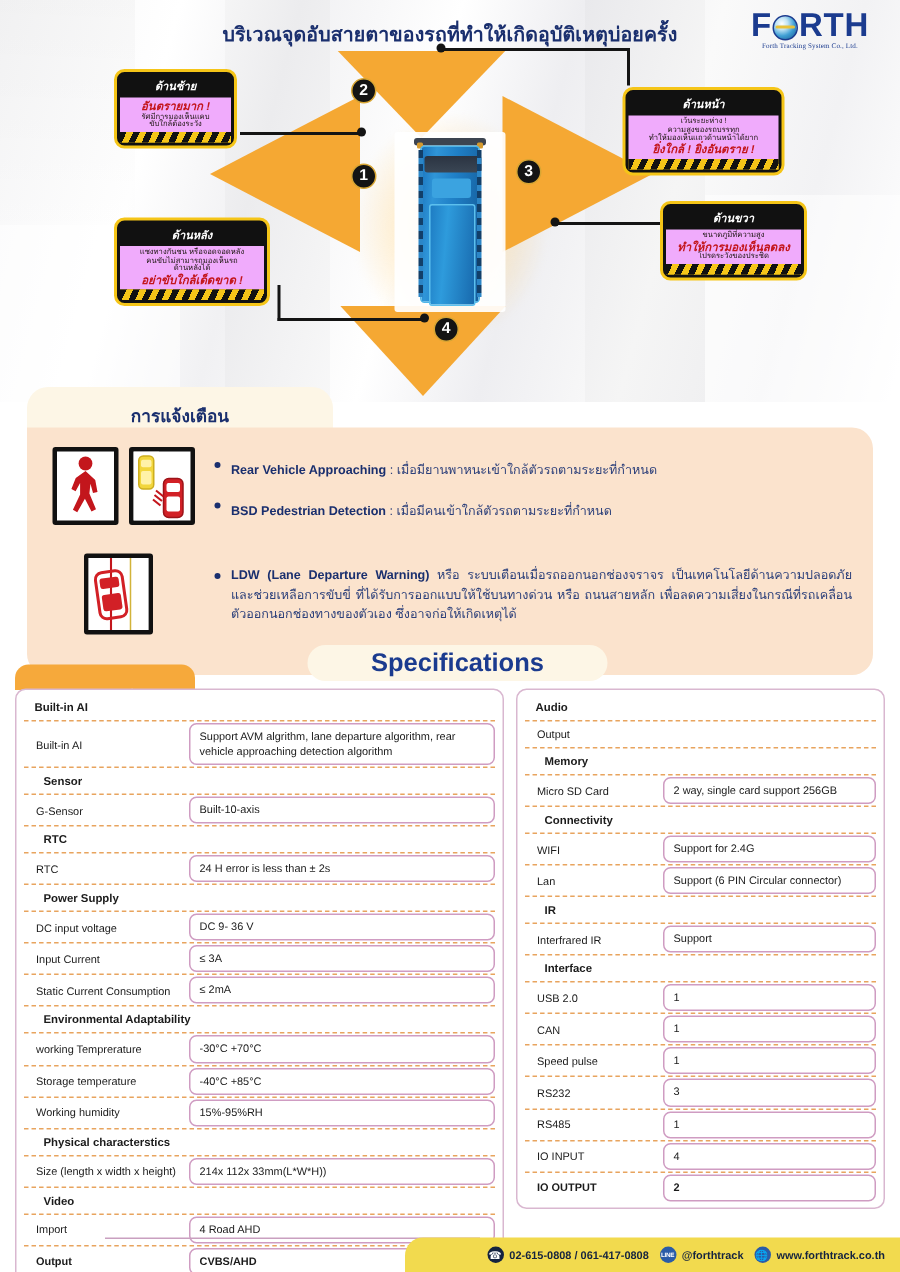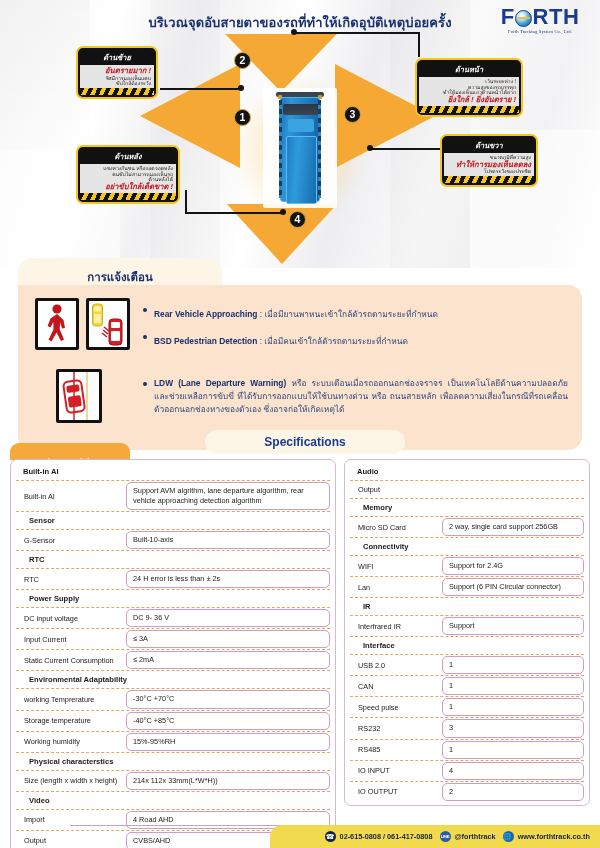--- a/index.html
+++ b/index.html
@@ -137,21 +137,21 @@
   
   .warn {
     position: absolute; background: #111111; border: 2px solid #f5c518;
     border-radius: 7px; overflow: hidden; padding: 2px;
   }
   .warn .wtitle {
     color: #ffffff; font-size: 7.4px; font-weight: bold; font-style: italic;
     text-align: center; padding: 1px 0 2px;
   }
   .warn .wbody {
-    background: #e5e5e5; padding: 2px 3px 1px; text-align: right;
+    background: #f0abfc; padding: 2px 3px 1px; text-align: center;
   }
   .warn .wline { display: block; line-height: 1.12; }
   .warn .big { font-size: 7.6px; font-weight: bold; color: #c3161c; font-style: italic; }
   .warn .sm  { font-size: 5.1px; color: #17120a; }
   .warn .hatchbar {
     height: 7px; background: #f5c518; position: relative; overflow: hidden;
     background-image: repeating-linear-gradient(115deg, #111111 0 4px, #f5c518 4px 8px);
   }
 
   
@@ -188,21 +188,21 @@
   .ped svg { display: block; }
   .veh { width: 44px; height: 52px; background: #ffffff; position: relative; }
   .ldw { width: 46px; height: 54px; background: #ffffff; position: relative; }
 
   
   #spec-title {
     position: absolute; left: 205px; top: 430px; width: 200px; height: 24px;
     background: #fdf6e6; border-radius: 12px;
     display: flex; align-items: center; justify-content: center;
   }
-  #spec-title span { font-size: 12px; font-weight: bold; color: #1b3b8f; }
+  #spec-title span { font-size: 17px; font-weight: bold; color: #1b3b8f; }
 
   #model-tab {
     position: absolute; left: 10px; top: 443px; width: 120px; height: 17px;
     background: #f6a93b; border-radius: 9px 9px 0 0;
     display: flex; align-items: center; justify-content: center;
   }
   #model-tab span { font-size: 8.4px; font-weight: bold; color: #ffffff; margin-top: 20px; }
 
   .spec-col {
     position: absolute; background: #ffffff; border: 1px solid #d9b7d0;
@@ -213,21 +213,21 @@
 
   .sec-head {
     font-size: 7.6px; font-weight: bold; color: #1b1b1b;
     padding: 4px 0 4px 7px; border-bottom: 1px dashed #e8a45e;
   }
   .sec-head.indent { padding-left: 13px; }
   .spec-row {
     display: flex; align-items: stretch; border-bottom: 1px dashed #e8a45e;
     min-height: 18px;
   }
-  .spec-row:last-child { border-bottom: none; }
+  .spec-row:last-child { border-bottom: none; font-weight: bold; }
   .spec-row .k {
     flex: 0 0 110px; font-size: 7.3px; color: #1b1b1b;
     display: flex; align-items: center; padding: 3px 2px 3px 8px;
   }
   #col-right .spec-row .k { flex: 0 0 92px; }
   .spec-row .v {
     flex: 1; font-size: 7.3px; color: #1b1b1b; line-height: 1.38;
     border: 1px solid #cf9cc2; border-radius: 5px;
     display: flex; align-items: center; padding: 3px 6px; margin: 1px 0;
     background: #ffffff;

